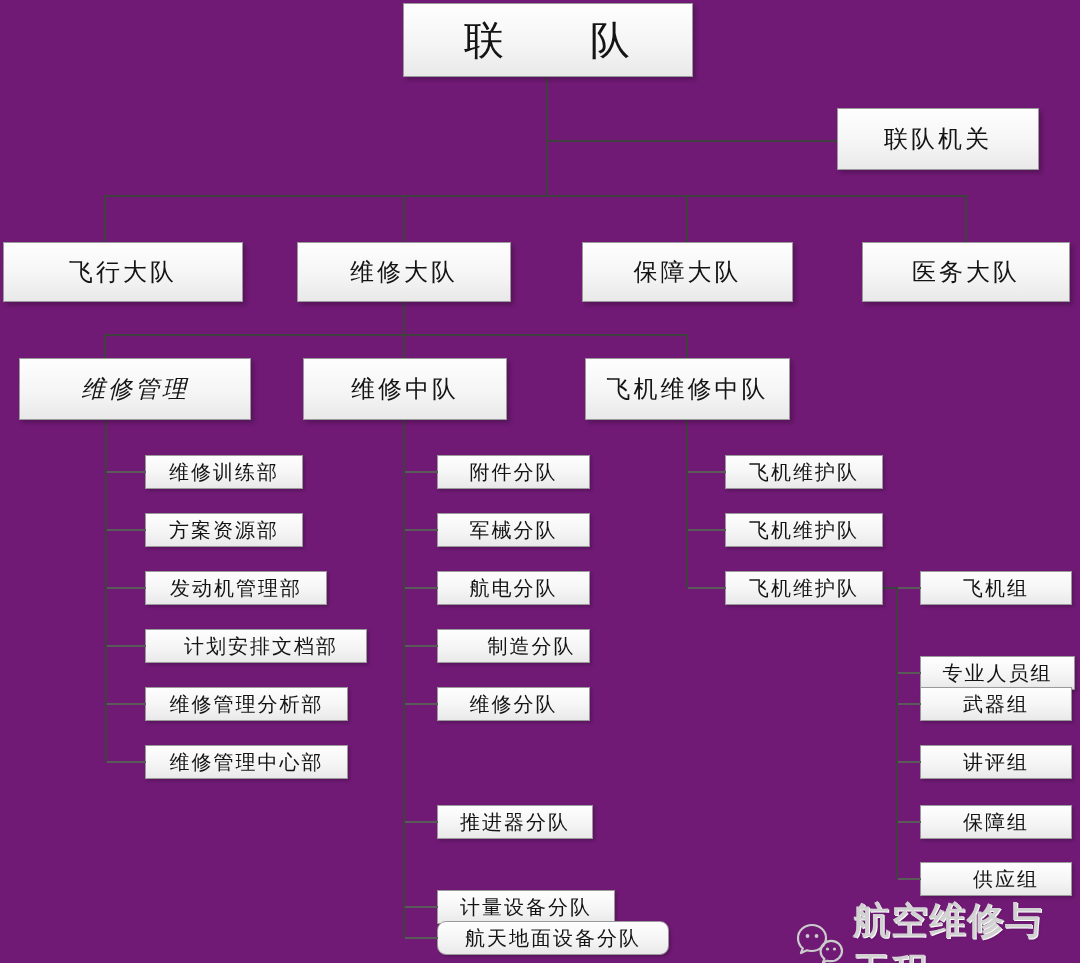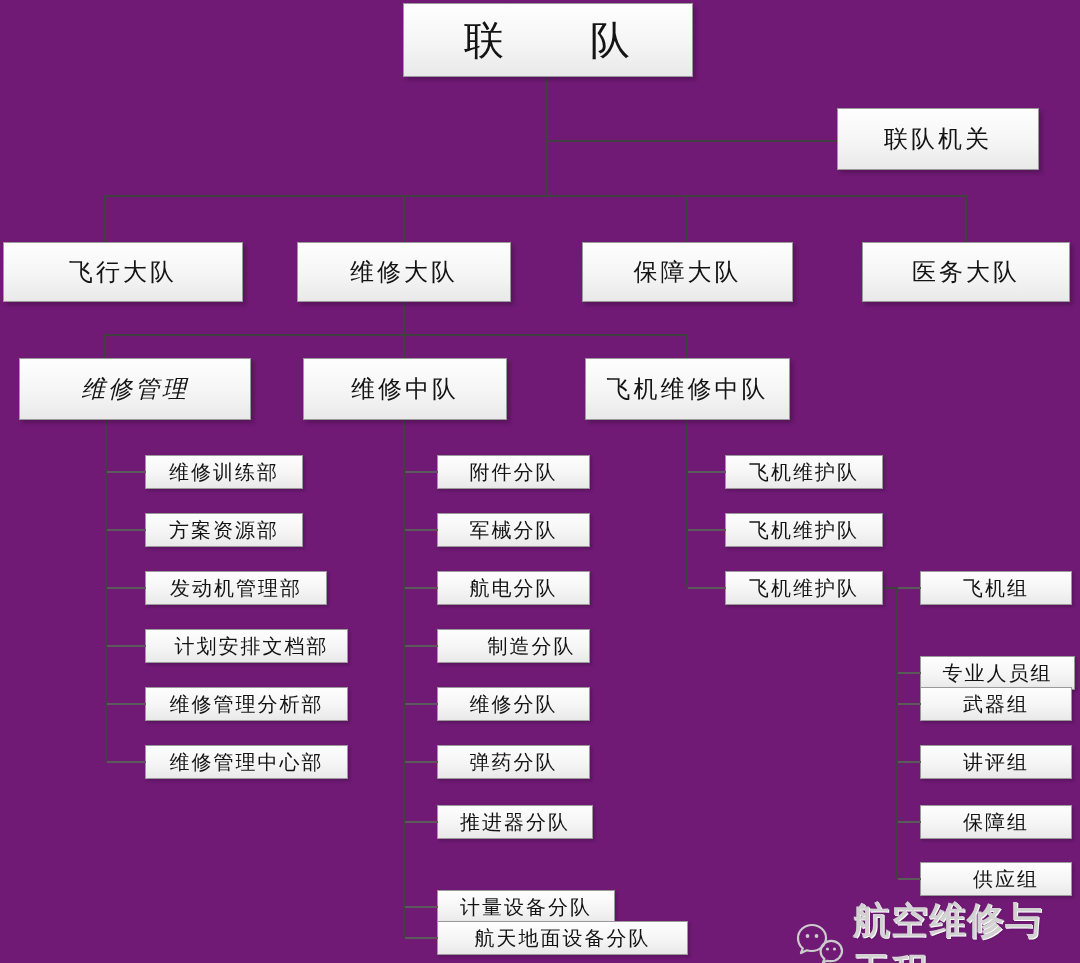--- a/index.html
+++ b/index.html
@@ -67,33 +67,32 @@
   <div class="node big" style="left:582px;top:242px;width:211px;height:60px;">保障大队</div>
   <div class="node big" style="left:862px;top:242px;width:208px;height:60px;">医务大队</div>
 
   <div class="node big" style="left:19px;top:358px;width:232px;height:62px;font-style:italic;">维修管理</div>
   <div class="node big" style="left:303px;top:358px;width:204px;height:62px;">维修中队</div>
   <div class="node big" style="left:585px;top:358px;width:205px;height:62px;">飞机维修中队</div>
 
   <div class="node small stub col-l" style="left:145px;top:455px;width:158px;height:34px;">维修训练部</div>
   <div class="node small stub col-l" style="left:145px;top:513px;width:158px;height:34px;">方案资源部</div>
   <div class="node small stub col-l" style="left:145px;top:571px;width:182px;height:34px;">发动机管理部</div>
-  <div class="node small stub col-l" style="left:145px;top:629px;width:203px;height:34px;padding-left:10px;">计划安排文档部</div>
+  <div class="node small stub col-l" style="left:145px;top:629px;width:222px;height:34px;padding-left:10px;">计划安排文档部</div>
   <div class="node small stub col-l" style="left:145px;top:687px;width:203px;height:34px;">维修管理分析部</div>
   <div class="node small stub col-l" style="left:145px;top:745px;width:203px;height:34px;">维修管理中心部</div>
 
   <div class="node small stub col-m" style="left:437px;top:455px;width:153px;height:34px;">附件分队</div>
   <div class="node small stub col-m" style="left:437px;top:513px;width:153px;height:34px;">军械分队</div>
   <div class="node small stub col-m" style="left:437px;top:571px;width:153px;height:34px;">航电分队</div>
   <div class="node small stub col-m" style="left:437px;top:629px;width:153px;height:34px;padding-left:36px;">制造分队</div>
   <div class="node small stub col-m" style="left:437px;top:687px;width:153px;height:34px;">维修分队</div>
-  <div class="node small stub col-m" style="left:437px;top:745px;width:153px;height:34px;">弹药分队</div>
   <div class="node small stub col-m" style="left:437px;top:805px;width:156px;height:34px;">推进器分队</div>
   <div class="node small stub col-m" style="left:437px;top:862px;width:178px;height:34px;margin-top:28px;">计量设备分队</div>
-  <div class="node small stub col-m" style="left:437px;top:921px;width:251px;height:34px;">航天地面设备分队</div>
+  <div class="node small stub col-m" style="left:437px;top:921px;width:232px;height:34px;border-radius:9px;">航天地面设备分队</div>
 
   <div class="node small stub col-r" style="left:725px;top:455px;width:158px;height:34px;">飞机维护队</div>
   <div class="node small stub col-r" style="left:725px;top:513px;width:158px;height:34px;">飞机维护队</div>
   <div class="node small stub col-r" style="left:725px;top:571px;width:158px;height:34px;">飞机维护队</div>
 
   <div class="node small stub col-g" style="left:920px;top:571px;width:152px;height:34px;">飞机组</div>
   <div class="node small stub col-g" style="left:920px;top:629px;width:155px;height:34px;margin-top:27px;">专业人员组</div>
   <div class="node small stub col-g" style="left:920px;top:687px;width:152px;height:34px;">武器组</div>
   <div class="node small stub col-g" style="left:920px;top:745px;width:152px;height:34px;">讲评组</div>
   <div class="node small stub col-g" style="left:920px;top:805px;width:152px;height:34px;">保障组</div>

